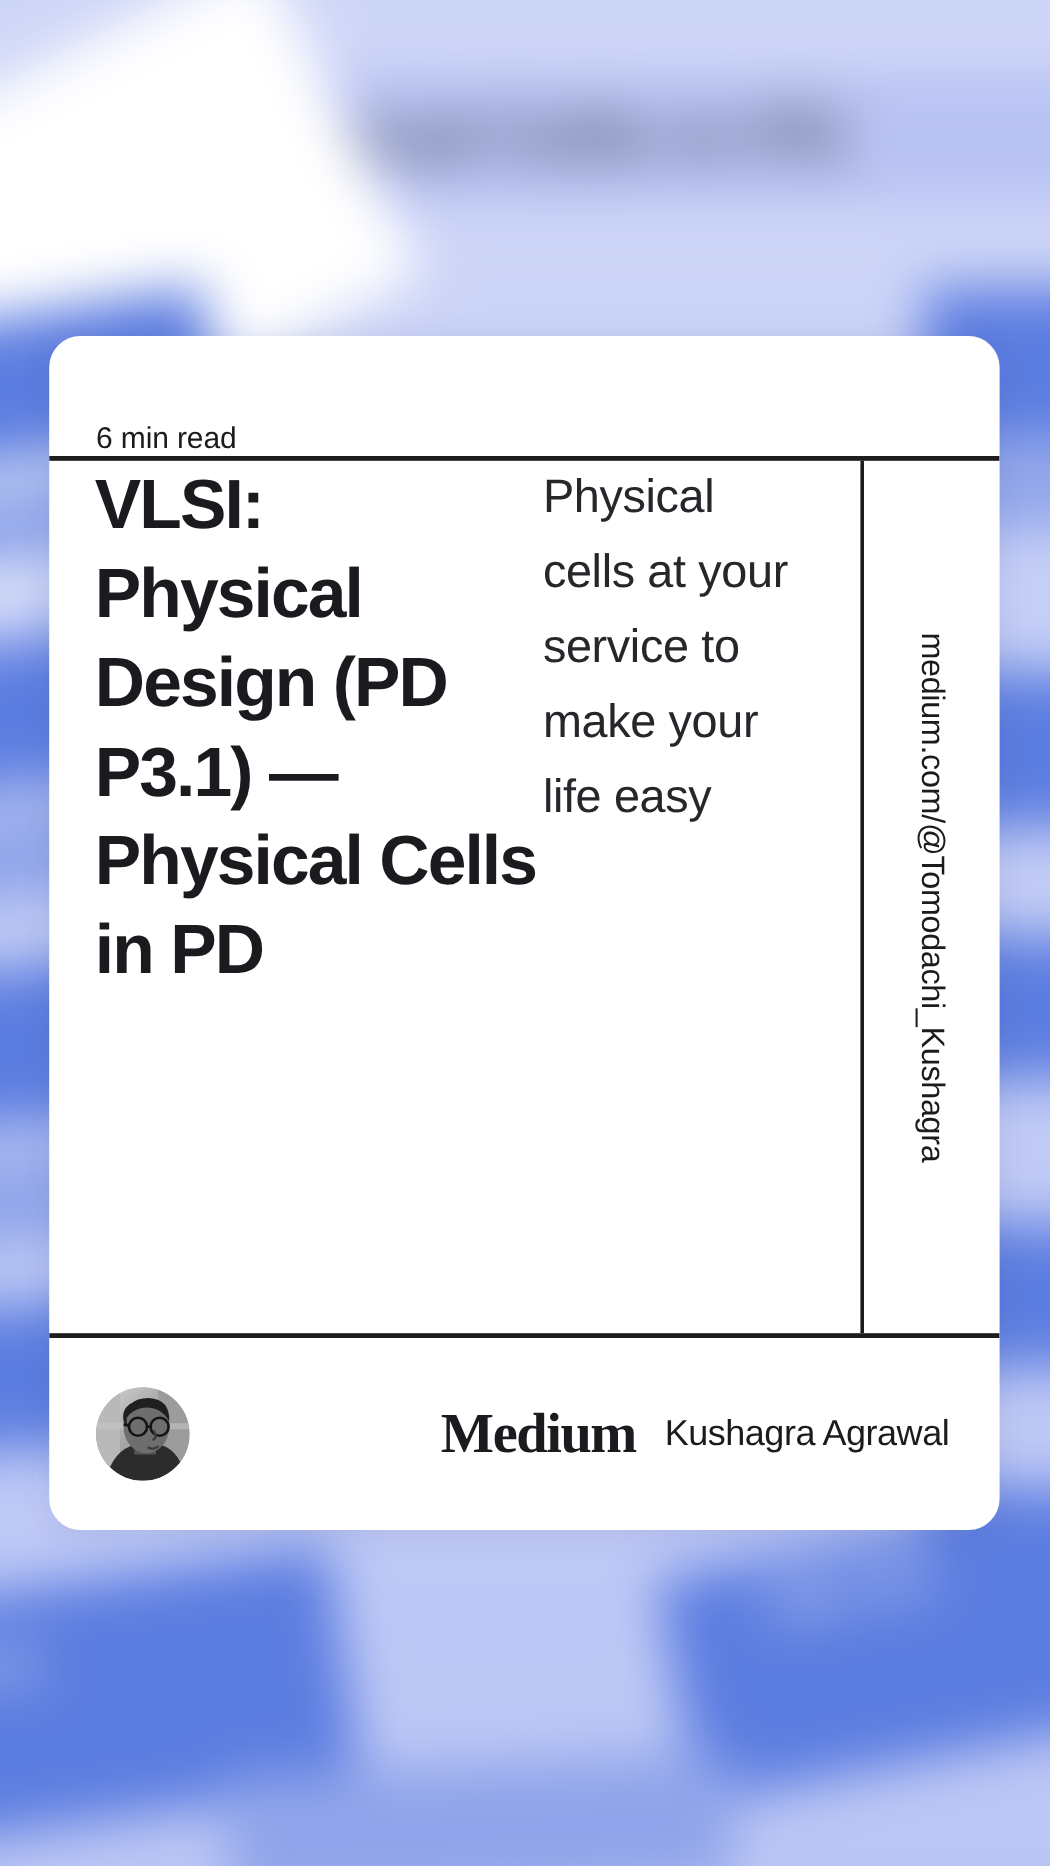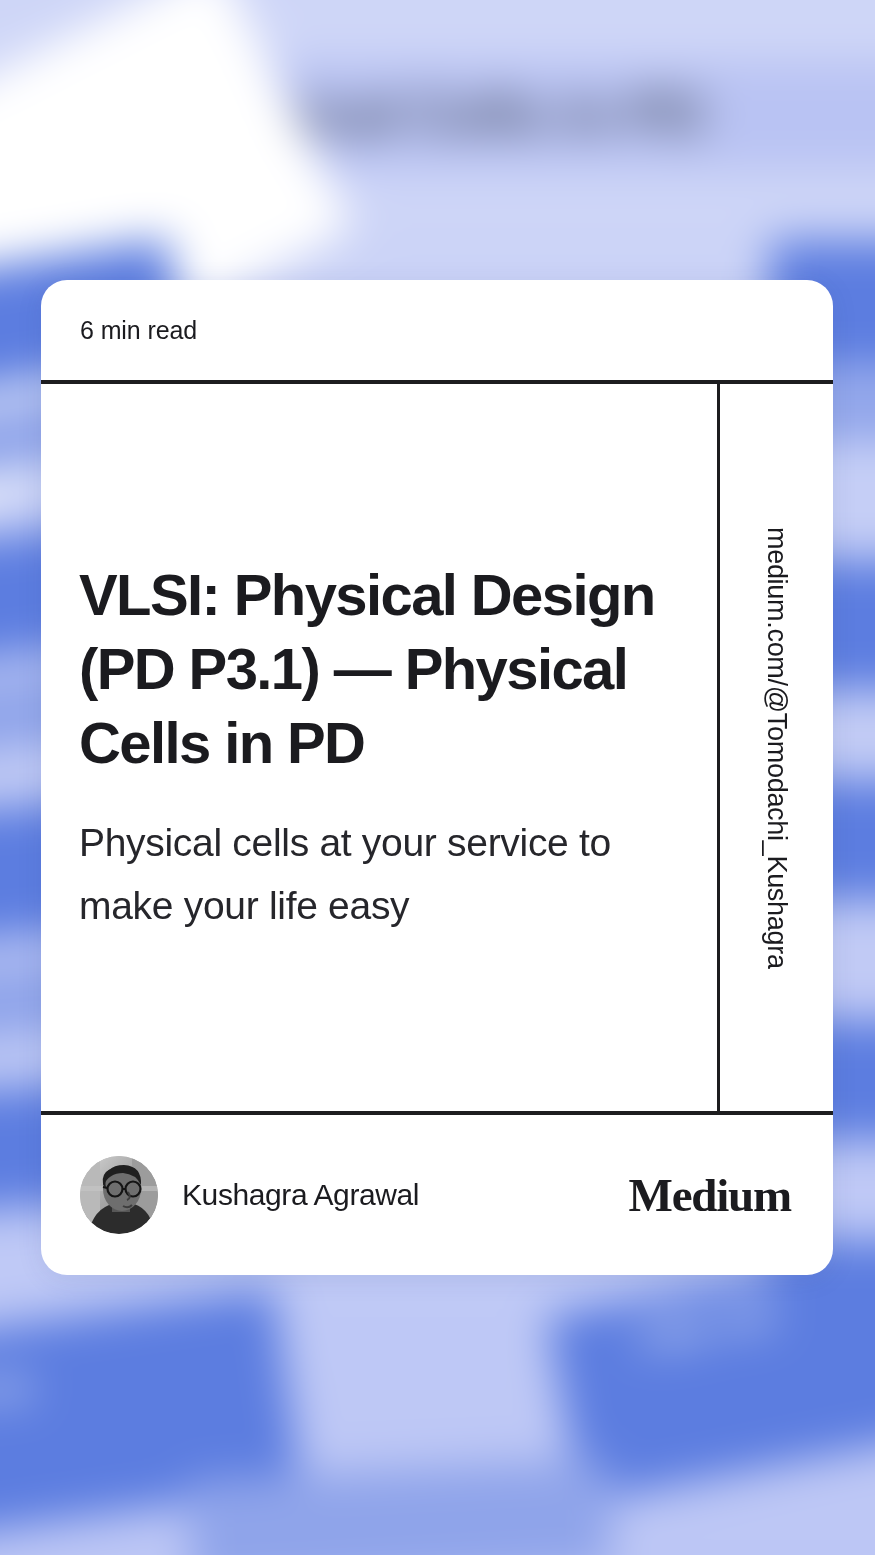--- a/index.html
+++ b/index.html
@@ -106,21 +106,21 @@
     background: #ffffff;
     border-radius: 26px;
     overflow: hidden;
     box-shadow: 0 4px 26px rgba(40, 55, 120, 0.10);
   }
 
   
   #meta-strip {
     height: 104px;
     display: flex;
-    align-items: center;
+    align-items: flex-end;
     padding-left: 39px;
     border-bottom: 4px solid #1d1d1f;
   }
   #read-time {
     font-size: 25px;
     color: #1b1b1f;
     letter-spacing: -0.1px;
   }
 
   
@@ -128,21 +128,21 @@
     display: flex;
     height: 731px;
     border-bottom: 4px solid #1d1d1f;
   }
 
   #main-col {
     width: 679px;
     border-right: 3px solid #1d1d1f;
     padding: 0 38px;
     display: flex;
-    flex-direction: column;
+    flex-direction: row;
     justify-content: center;
   }
 
   #title {
     font-size: 58px;
     line-height: 1.28;
     font-weight: 800;
     letter-spacing: -1.6px;
     color: #1b1b1f;
     margin-bottom: 32px;
@@ -294,18 +294,18 @@
           <circle cx="53" cy="33" r="7.5" fill="none" stroke="#141414" stroke-width="2.2"></circle>
           <line x1="42.5" y1="33" x2="45.5" y2="33" stroke="#141414" stroke-width="2.2"></line>
           <line x1="27.5" y1="32" x2="23" y2="31" stroke="#141414" stroke-width="2.2"></line>
 
           <path d="M48 36 q4 6 -1 8" fill="none" stroke="#3d3d3d" stroke-width="2"></path>
           <path d="M43 50 q5 3 9 -1" fill="none" stroke="#3d3d3d" stroke-width="2"></path>
         </g>
       </svg>
     </div>
 
+    <span id="brand">Medium</span>
+
     <span id="author-name">Kushagra Agrawal</span>
-
-    <span id="brand">Medium</span>
   </div>
 
 </div>
 
 </body></html>

